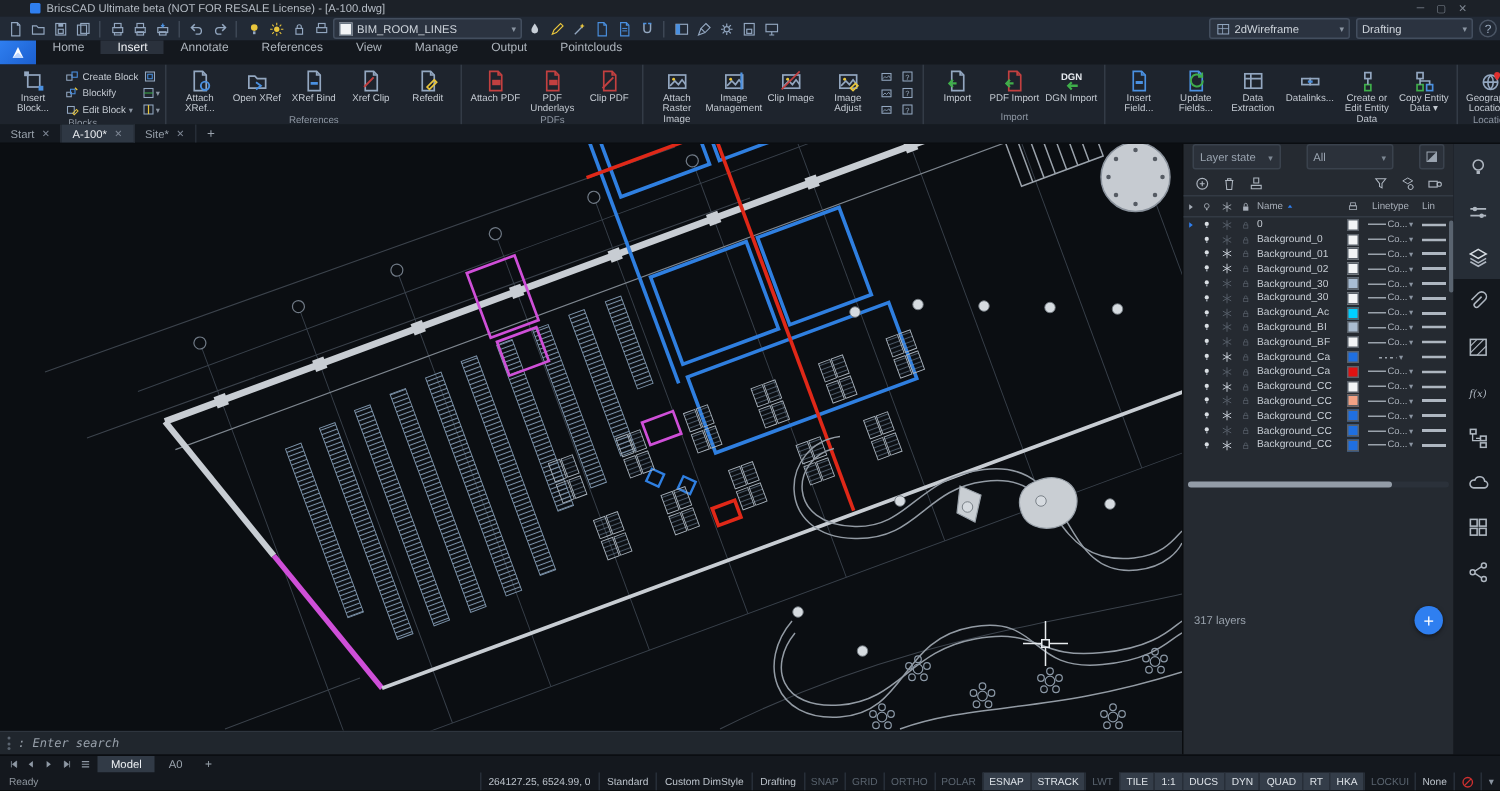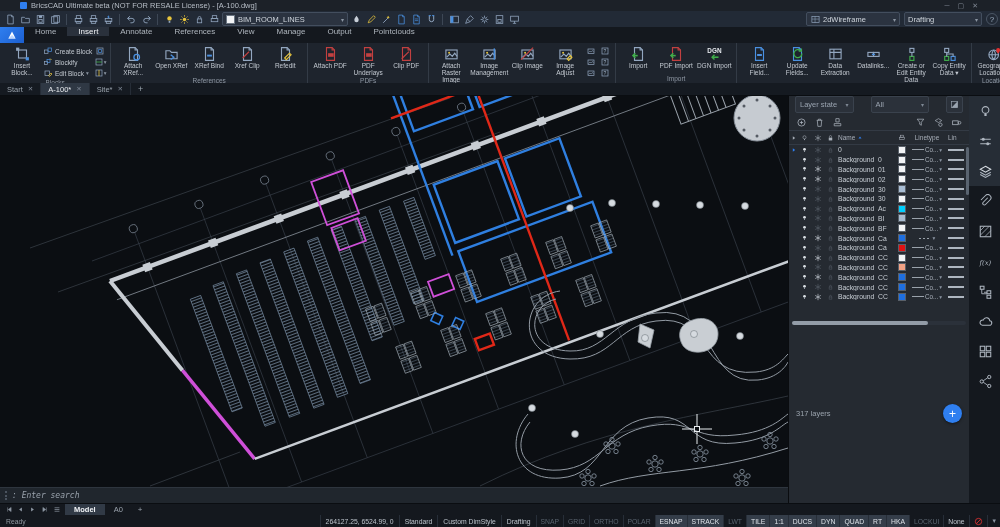--- a/index.html
+++ b/index.html
@@ -83,21 +83,21 @@
   .fab{margin-left:auto;width:19px;height:19px;border-radius:50%;background:#2f7ff0;color:#fff;display:flex;align-items:center;justify-content:center;font-size:12px;box-shadow:0 1px 3px rgba(0,0,0,.5);}
   
   .strip{width:32px;background:#14181e;display:flex;flex-direction:column;align-items:center;flex:none;}
   .sic{width:32px;height:30px;display:flex;align-items:center;justify-content:center;}
   .sic.seg{background:#262d36;}
   
   .mbar{background:#14181e;display:flex;align-items:stretch;border-top:1px solid #0a0d11;}
   .mnav{display:flex;align-items:center;gap:1px;padding:0 3px;}
   .mbtn{width:11px;height:9px;display:flex;align-items:center;justify-content:center;}
   .mtab{padding:0 9px;display:flex;align-items:center;font-size:7.5px;color:#9aa3ad;}
-  .mtab.active{background:#313a46;color:#f0f3f6;font-weight:bold;}
+  .mtab.active{background:#313a46;color:#f0f3f6;font-weight:normal;}
   .mplus{padding:0 6px;display:flex;align-items:center;color:#9aa3ad;font-size:8px;}
   
   .sbar{background:#14181e;display:flex;align-items:stretch;font-size:6.8px;}
   .ready{display:flex;align-items:center;padding:0 6px;color:#8f979f;margin-right:auto;}
   .sfield{display:flex;align-items:center;padding:0 5px;border-left:1px solid #272e38;color:#bcc3cb;white-space:nowrap;}
   .stog{display:flex;align-items:center;padding:0 4px;border-left:1px solid #272e38;white-space:nowrap;}
   .stog.on{color:#dde2e8;background:#343d49;}
   .stog.off{color:#59636e;}
   .norec{display:flex;align-items:center;padding:0 4px;border-left:1px solid #272e38;}
   .scaret{display:flex;align-items:center;padding:0 5px;color:#8b95a2;border-left:1px solid #272e38;}

